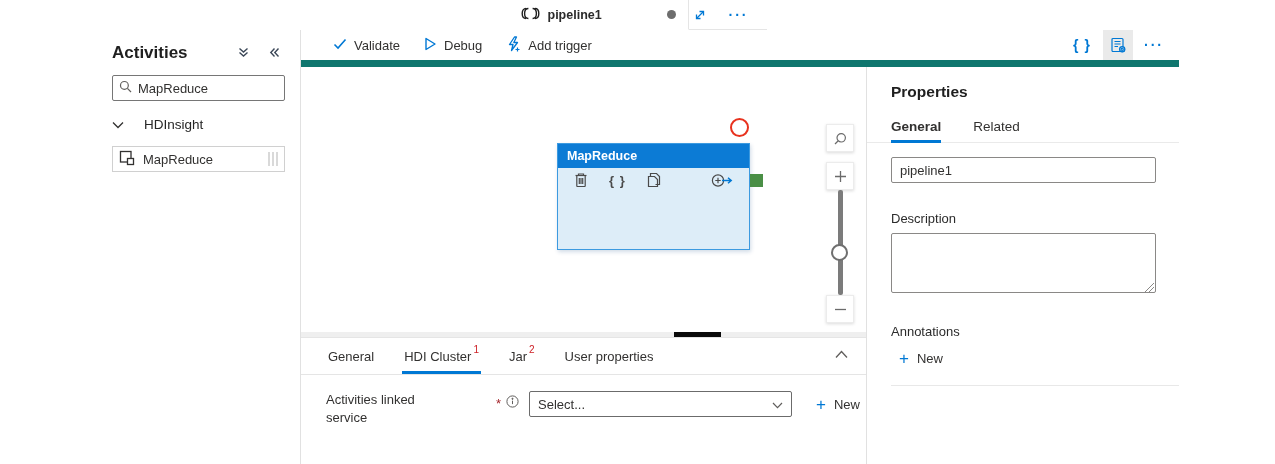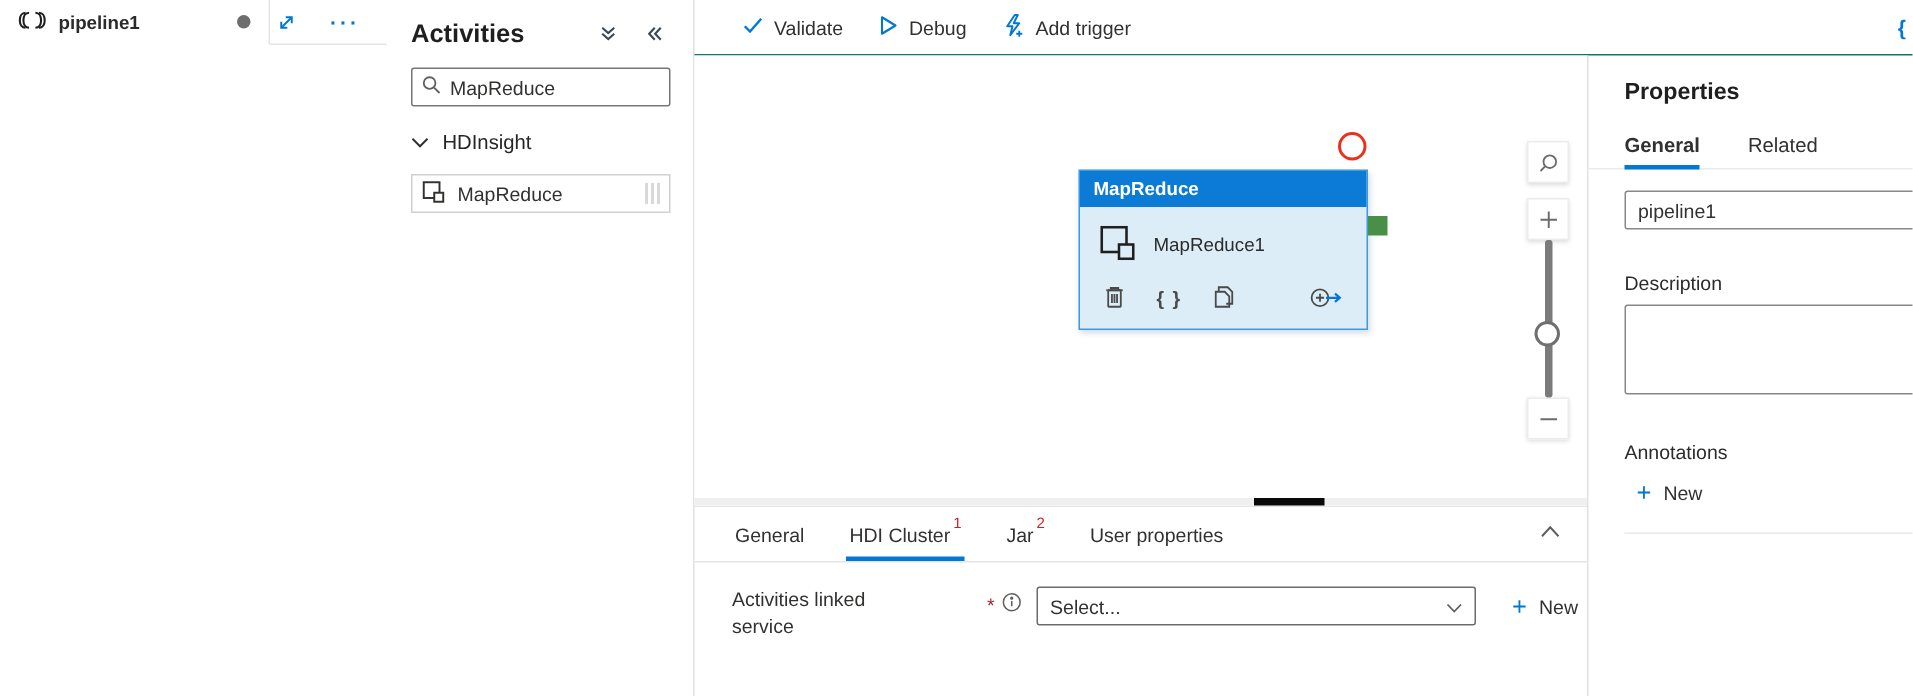--- a/index.html
+++ b/index.html
@@ -1,18 +1,18 @@
 <!DOCTYPE html>
 <html><head>
 <meta charset="utf-8">
 <style>
   * { margin:0; padding:0; box-sizing:border-box; }
   html,body { width:1275px; height:464px; background:#fff; overflow:hidden;
     font-family:"Liberation Sans","DejaVu Sans",sans-serif; color:#323130; font-size:13px; }
-  .app { width:1275px; height:464px; display:flex; flex-direction:row; }
+  .app { width:1275px; height:464px; display:flex; flex-direction:column;align-items:center; }
 
   
   .tabbar { height:30px; display:flex; align-items:stretch; position:relative; border-bottom:1px solid #e5e5e5; }
   .doc-tab { width:180px; display:flex; align-items:center; gap:8px; padding:0 12px;
     background:#fff; border-right:1px solid #e5e5e5; position:relative; margin-bottom:-1px; z-index:2; border-bottom:1px solid #fff; }
   .doc-tab .tab-title { font-weight:bold; font-size:12.5px; color:#2b2b2b; }
   .dirty-dot { width:9px; height:9px; border-radius:50%; background:#6d6d6d; margin-left:auto; }
   .tabbar-right { margin-left:auto; display:flex; align-items:center; gap:14px; padding-right:14px; }
   .icon-btn { background:none; border:none; cursor:pointer; display:flex; align-items:center; justify-content:center; padding:4px; }
   .ellipsis { color:#0078d4; font-weight:bold; font-size:14px; letter-spacing:2px; line-height:1; }
@@ -22,33 +22,33 @@
 
   
   .activities { width:205px; border-right:1px solid #e1e1e1; padding:12px 15px 0 16px; flex-shrink:0; }
   .act-head { display:flex; align-items:center; }
   .act-title { font-size:17px; font-weight:bold; color:#1f1f1f; }
   .act-head-icons { margin-left:auto; display:flex; gap:10px; }
   .searchbox { margin-top:12px; height:26px; border:1px solid #767676; border-radius:2px;
     display:flex; align-items:center; padding:0 6px; gap:6px; background:#fff; }
   .searchbox input { border:none; outline:none; width:130px; font-size:13px; color:#323130;
     font-family:"Liberation Sans","DejaVu Sans",sans-serif; }
-  .tree-group { margin-top:16px; display:flex; align-items:center; gap:9px; cursor:pointer; }
+  .tree-group { margin-top:16px; display:flex; align-items:center; gap:20px; cursor:pointer; }
   .tree-group span { font-size:13.5px; color:#252525; }
   .palette-item { margin-top:14px; height:26px; border:1px solid #d0d0d0; display:flex; align-items:center;
     gap:8px; padding:0 6px; background:#fff; cursor:grab; }
   .palette-item span { font-size:13px; }
   .drag-dots { margin-left:auto; display:flex; gap:2px; }
   .drag-dots i { width:2px; height:14px; background:#d9d9d9; display:block; }
 
   
   .right-area { flex:1; display:flex; flex-direction:column; min-width:0; }
 
   
-  .toolbar { height:37px; border-bottom:1px solid #0f766e; display:flex; align-items:center; padding:0 10px 0 22px; gap:4px; }
+  .toolbar { height:37px; border-bottom:7px solid #0f766e; display:flex; align-items:center; padding:0 10px 0 22px; gap:4px; }
   .tb-btn { display:flex; align-items:center; gap:7px; border:none; background:none; cursor:pointer;
     font-size:13px; color:#323130; padding:5px 10px; font-family:inherit; }
   .toolbar-right { margin-left:auto; display:flex; align-items:center; gap:6px; }
   .braces { color:#0078d4; font-size:14px; font-weight:bold; letter-spacing:1px; }
   .tb-icon { width:30px; height:30px; display:flex; align-items:center; justify-content:center; border:none; background:none; cursor:pointer; }
   .tb-icon.active-bg { background:#eaeaea; }
 
   
   .content { flex:1; display:flex; min-height:0; }
   .canvas-col { flex:1; display:flex; flex-direction:column; min-width:0; }
@@ -83,21 +83,21 @@
   .cfg-tabs { height:37px; display:flex; align-items:stretch; padding-left:25px; border-bottom:1px solid #e5e5e5; position:relative; }
   .cfg-tab { display:flex; align-items:center; padding:0 2px; margin-right:26px; cursor:pointer; position:relative; font-size:13px; color:#323130; }
   .cfg-tab .badge { color:#cd2026; font-size:10px; position:relative; top:-7px; margin-left:2px; }
   .cfg-tab.active { font-weight:normal; }
   .cfg-tab.active::after { content:""; position:absolute; left:0; right:0; bottom:0; height:3px; background:#0078d4; }
   .cfg-collapse { position:absolute; right:14px; top:8px; }
   .cfg-body { flex:1; padding:16px 0 0 25px; display:flex; align-items:flex-start; }
   .cfg-label { width:130px; font-size:13px; color:#323130; line-height:1.35; }
   .cfg-req { margin:4px 10px 0 40px; display:flex; align-items:center; gap:5px; }
   .req-star { color:#a4262c; font-size:13px; }
-  .cfg-select { width:293px; height:26px; border:1px solid #6b6b6b; border-radius:2px; background:#fff;
+  .cfg-select { width:263px; height:26px; border:1px solid #6b6b6b; border-radius:2px; background:#fff;
     display:flex; align-items:center; padding:0 8px; cursor:pointer; margin-top:0; }
   .cfg-select span { color:#323130; }
   .cfg-select .chev { margin-left:auto; }
   .link-btn { display:flex; align-items:center; gap:8px; background:none; border:none; cursor:pointer;
     font-size:13px; color:#323130; font-family:inherit; padding:4px 6px; }
   .plus { color:#0078d4; font-size:17px; font-weight:normal; line-height:1; }
 
   
   .props { width:313px; border-left:1px solid #e1e1e1; display:flex; flex-direction:column; flex-shrink:0; }
   .props-title { font-size:15.5px; font-weight:bold; color:#1f1f1f; padding:16px 0 0 24px; }
@@ -251,29 +251,20 @@
 
       <div class="content">
 
         <div class="canvas-col">
           <div class="canvas">
 
             <div class="node">
               <div class="node-header">
                 <span>MapReduce</span>
               </div>
-              <div class="node-body">
-                <span>
-                  <svg width="26" height="26" viewBox="0 0 26 26" fill="#ddedf8" stroke="#1f1f1f" stroke-width="1.7">
-                    <rect x="2.5" y="2.5" width="16.5" height="16.5"></rect>
-                    <rect x="14" y="14" width="9.5" height="9.5"></rect>
-                  </svg>
-                </span>
-                <span class="node-name">MapReduce1</span>
-              </div>
               <div class="node-footer">
                 <button class="icon-btn">
                   <svg width="14" height="16" viewBox="0 0 14 16" fill="none" stroke="#4a4a4a" stroke-width="1.2">
                     <path d="M1.5 3.5 h11"></path>
                       <path d="M4.5 3.5 V2 h5 v1.5"></path>
                     <rect x="2.8" y="3.5" width="8.4" height="11" rx="0.5"></rect>
                     <path d="M5.3 6 v6 M7 6 v6 M8.7 6 v6"></path>
                   </svg>
                 </button>
                 <button class="icon-btn">

